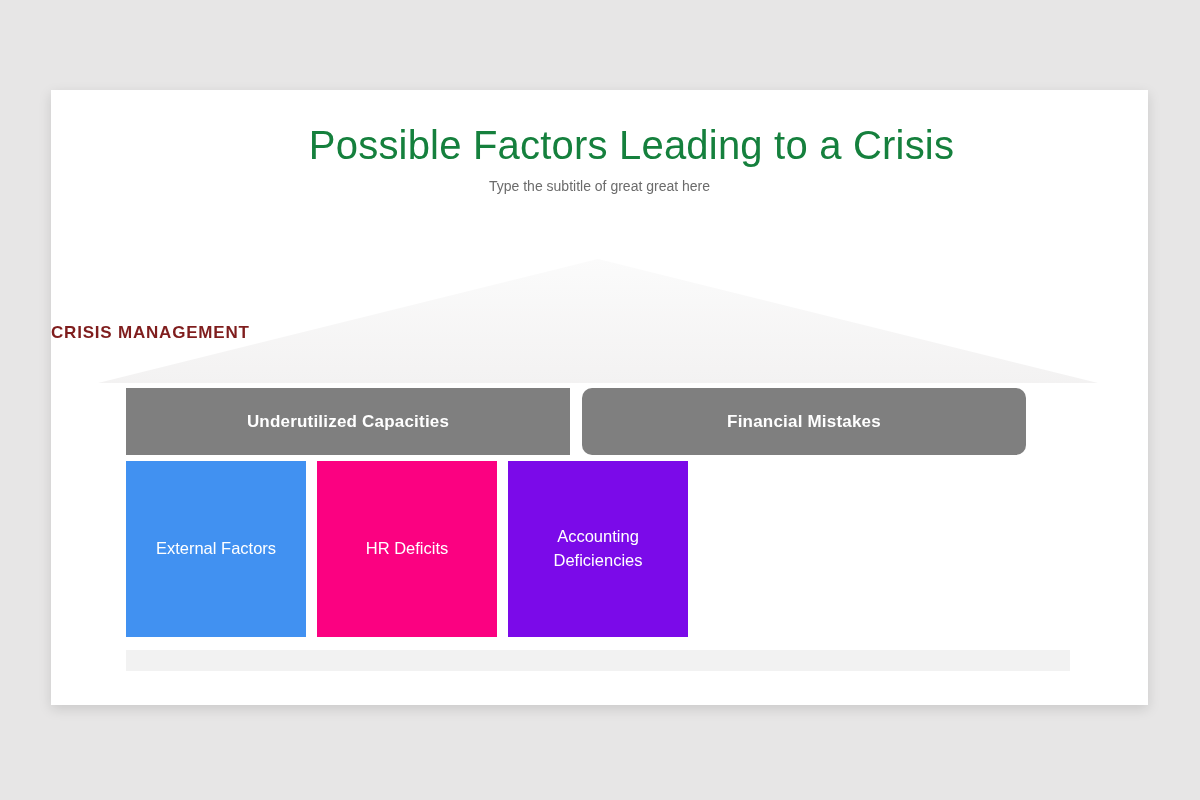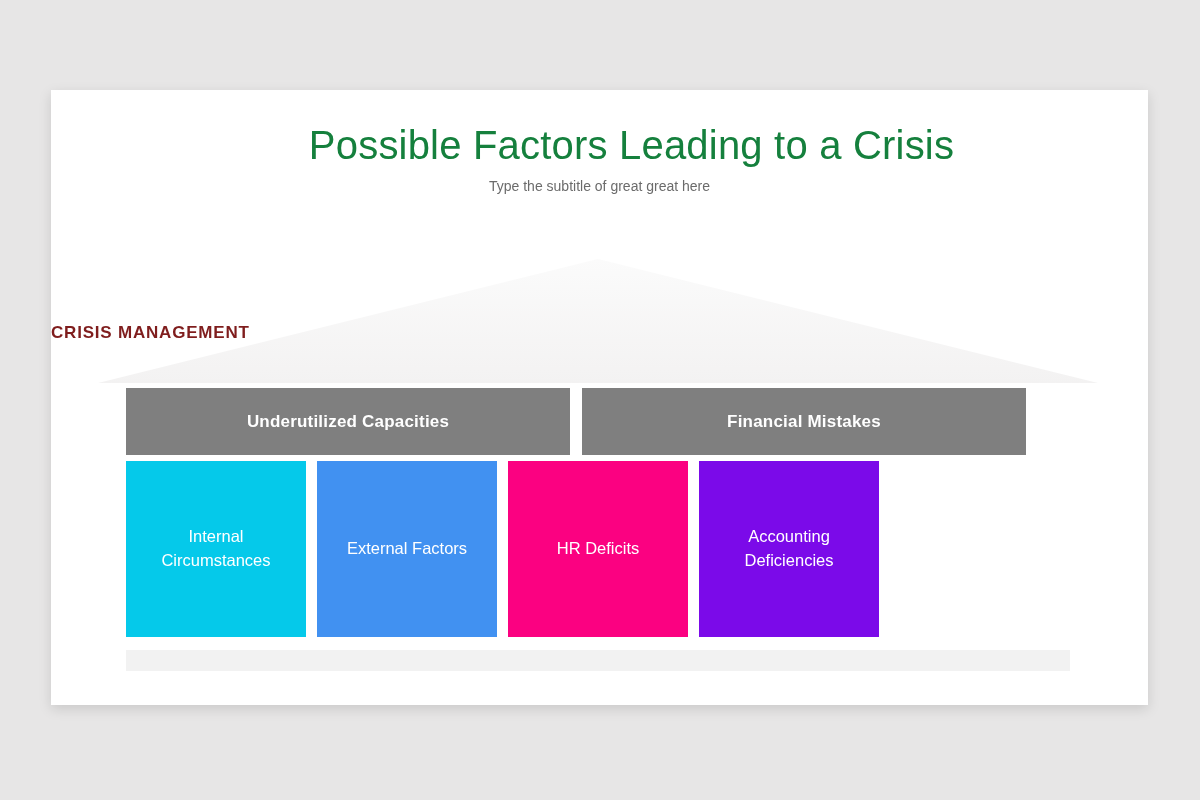--- a/index.html
+++ b/index.html
@@ -122,25 +122,24 @@
     <div class="slide-title">Possible Factors Leading to a Crisis</div>
 
     <div class="slide-subtitle">Type the subtitle of great great here</div>
 
     <div class="roof"></div>
 
     <div class="roof-label">CRISIS MANAGEMENT</div>
 
     <div class="band categories-row">
       <div class="category-bar" style="background: rgb(127, 127, 127);">Underutilized Capacities</div>
-      <div class="category-bar" style="background: rgb(127, 127, 127);">Financial Mistakes</div>
+      <div class="category-bar" style="background: rgb(127, 127, 127); border-radius: 10px;">Financial Mistakes</div>
     </div>
 
     <div class="band factors-row">
-      <div class="factor-box" style="background: rgb(5, 201, 234);">Internal Circumstances</div>
       <div class="factor-box" style="background: rgb(65, 145, 241); text-align: center;">External Factors</div>
       <div class="factor-box" style="background: rgb(251, 1, 129);">HR Deficits</div>
       <div class="factor-box" style="background: rgb(123, 10, 233);">Accounting Deficiencies</div>
     </div>
 
     <div class="bottom-bar" style="background: rgb(242, 242, 242);"></div>
 
   </div>
 </div>
 

